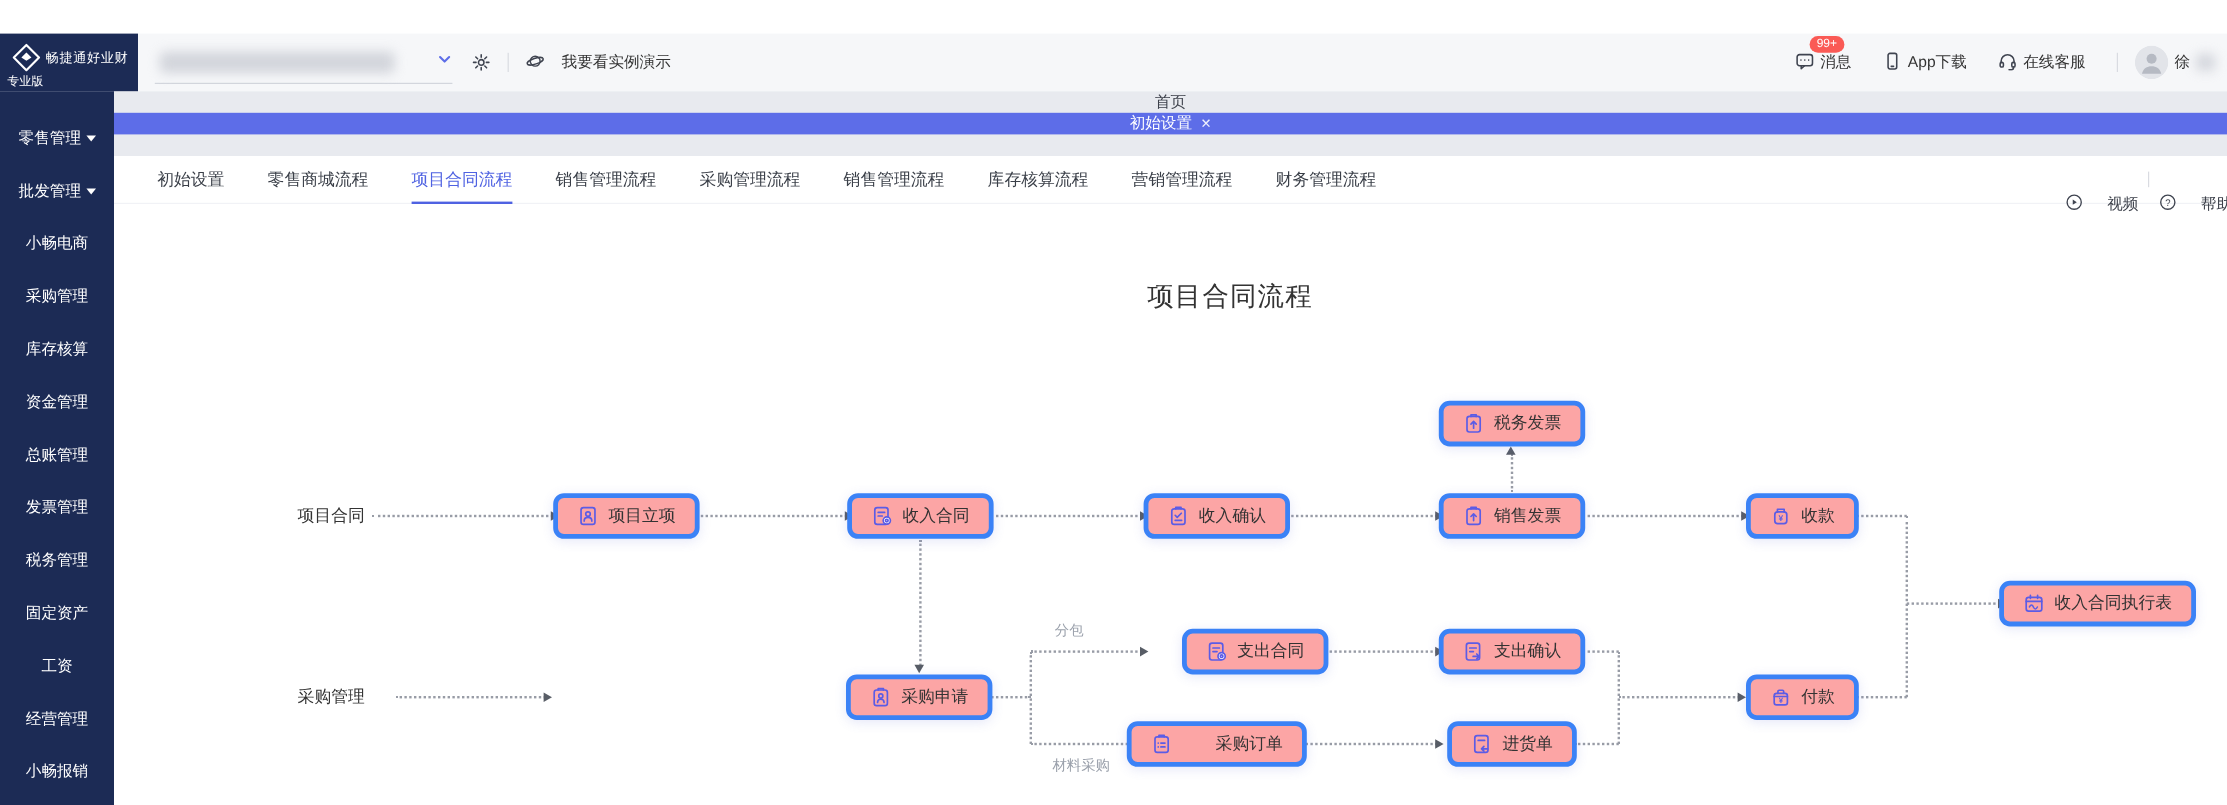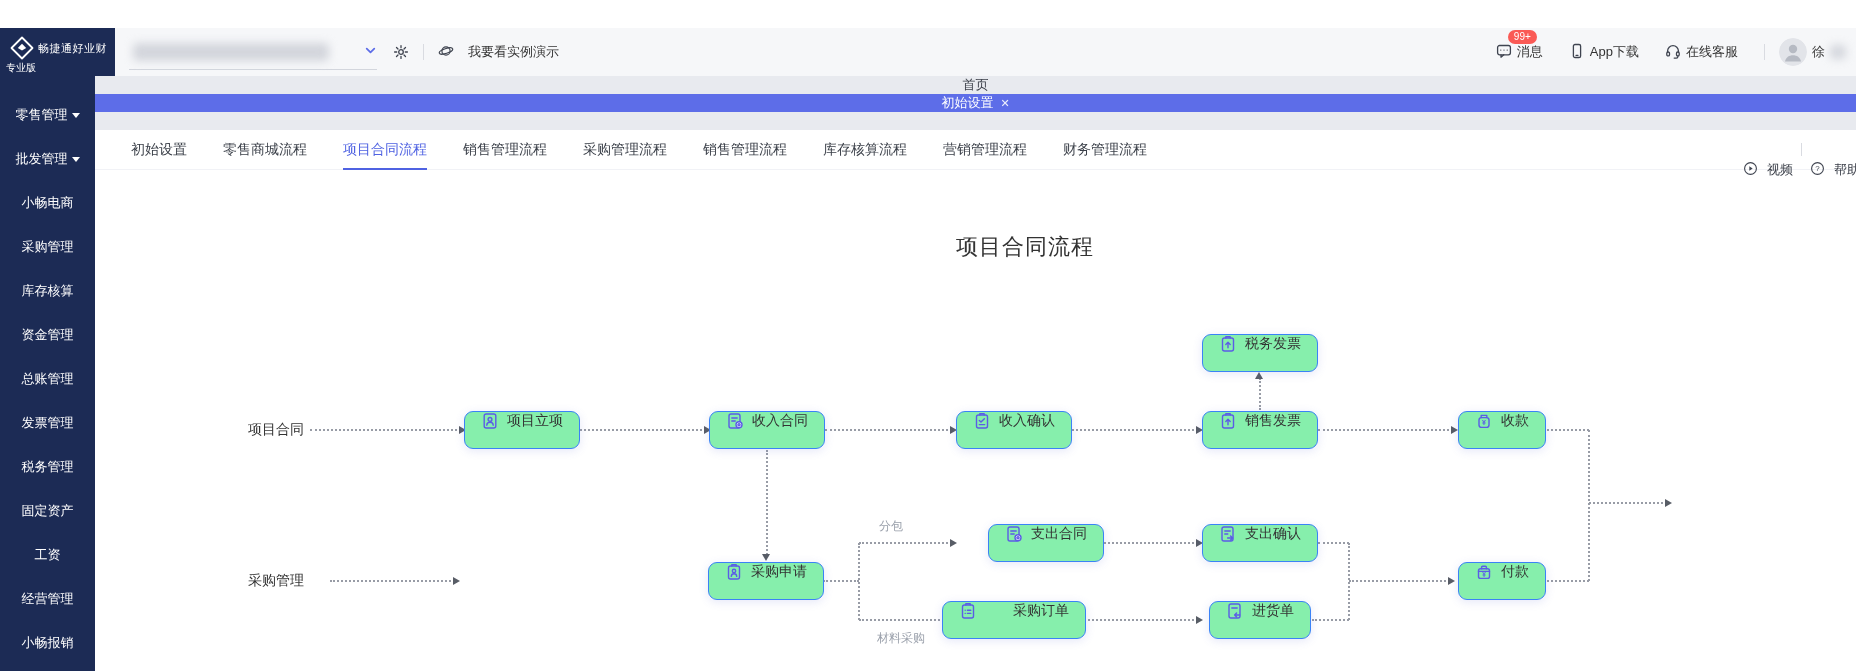--- a/index.html
+++ b/index.html
@@ -32,29 +32,29 @@
   .tabstrip { position:absolute; left:95px; top:76px; right:0; height:54px; background:#e8eaef; display:flex; align-items:stretch; z-index:4;flex-direction:column; }
   .ws-tab { display:flex; align-items:center; justify-content:center; gap:7px; font-size:13px; color:#3c404a; padding:0 24px; cursor:pointer; }
   .ws-tab.active { background:#5d6de8; color:#fff; }
   .ws-close { font-size:11px; opacity:.9; cursor:pointer; }
 
   
   .navrow { position:absolute; left:95px; top:130px; right:0; height:40px; background:#fff; display:flex; align-items:center; padding-left:36px; border-bottom:1px solid #f1f2f6; z-index:3; }
   .nav-tab { font-size:14px; color:#3a3f48; height:40px; line-height:38px; border-bottom:2px solid transparent; margin-right:36px; cursor:pointer; white-space:nowrap; }
   .nav-tab.active { color:#4f62e2; border-bottom-color:#4f62e2; }
   .nav-utils { margin-left:auto; display:flex; align-items:center; gap:8px; font-size:13px; color:#3c404a; padding-right:0; margin-right:-4px; }
-  .nav-util { display:flex; align-items:flex-start; gap:9px; cursor:pointer; white-space:nowrap;margin-top:40px; }
+  .nav-util { display:flex; align-items:flex-start; gap:20px; cursor:pointer; white-space:nowrap;margin-top:40px; }
   .util-div { width:1px; height:13px; background:#d9dbe1; }
 
   
   .canvas { position:absolute; left:95px; top:170px; width:1761px; height:501px; background:#fff; z-index:2; }
   .flow-title { position:absolute; left:930px; top:62px; transform:translateX(-50%); font-size:22px; color:#333; font-weight:500; letter-spacing:1px; white-space:nowrap; }
   .row-label { position:absolute; transform:translate(-50%,-50%); font-size:14px; color:#333; font-weight:500; white-space:nowrap; }
   .branch-label { position:absolute; transform:translate(-50%,-50%); font-size:12px; color:#9aa0ab; white-space:nowrap; }
-  .flow-node { position:absolute; transform:translate(-50%,-50%); height:38px; display:flex; align-items:flex-start; gap:8px; padding:0 16px; background:#86efac; border:1px solid #3b82f6; border-radius:9px; box-shadow:0 2px 10px rgba(93,103,214,.16); font-size:14px; color:#333; z-index:2; white-space:nowrap; cursor:pointer; }
+  .flow-node { position:absolute; transform:translate(-50%,-50%); height:38px; display:flex; align-items:center; gap:8px; padding:0 16px; background:#fca5a5; border:4px solid #3b82f6; border-radius:9px; box-shadow:0 2px 10px rgba(93,103,214,.16); font-size:14px; color:#333; z-index:2; white-space:nowrap; cursor:pointer; }
   .flow-node svg { flex:0 0 auto; }
   .hline { position:absolute; border-top:2px dotted #989ca6; z-index:1; }
   .vline { position:absolute; border-left:2px dotted #989ca6; z-index:1; }
   .arrowhead { position:absolute; width:0; height:0; z-index:1; }
   .arrowhead.right { border-left:7px solid #585d66; border-top:4px solid transparent; border-bottom:4px solid transparent; }
   .arrowhead.up { border-bottom:7px solid #585d66; border-left:4px solid transparent; border-right:4px solid transparent; }
   .arrowhead.down { border-top:7px solid #585d66; border-left:4px solid transparent; border-right:4px solid transparent; }
 
   
   .sidebar { position:absolute; left:0; top:76px; width:95px; bottom:0; background:#1c2b55; padding-top:17px; z-index:6; }
@@ -355,20 +355,30 @@
         <span style="display: flex;">
           <svg width="18" height="18" viewBox="0 0 18 18" fill="none" stroke="#5b5ce6" stroke-width="1.4" stroke-linecap="round" stroke-linejoin="round">
             <path d="M6.6 5.8V4.2c0-.6.4-1 1-1h2.8c.6 0 1 .4 1 1v1.6"></path>
             <rect x="3.5" y="5.8" width="11" height="9.6" rx="2"></rect>
             <path d="M3.5 8.4h11"></path>
             <text x="9" y="13.6" text-anchor="middle" font-size="6.5" font-weight="bold" fill="#5b5ce6" stroke="none">¥</text>
           </svg>
         </span>
         <span>付款</span>
       </div>
+      <div class="flow-node" style="left: 1653px; top: 333px;">
+        <span style="display: flex;">
+          <svg width="18" height="18" viewBox="0 0 18 18" fill="none" stroke="#5b5ce6" stroke-width="1.4" stroke-linecap="round" stroke-linejoin="round">
+            <rect x="2.5" y="3.8" width="13" height="11.4" rx="2"></rect>
+            <path d="M2.5 7.2h13M6 2.2v2.4M12 2.2v2.4"></path>
+            <path d="M5.2 11.8c1.1-2.2 2.3-2.2 3.3 0s2.3 2.2 3.3 0" stroke-width="1.3"></path>
+          </svg>
+        </span>
+        <span>收入合同执行表</span>
+      </div>
     </div>
 
   <div class="sidebar">
       <div class="side-item">
         <span>零售管理</span>
         <span class="caret"></span>
       </div>
       <div class="side-item">
         <span>批发管理</span>
         <span class="caret"></span>

